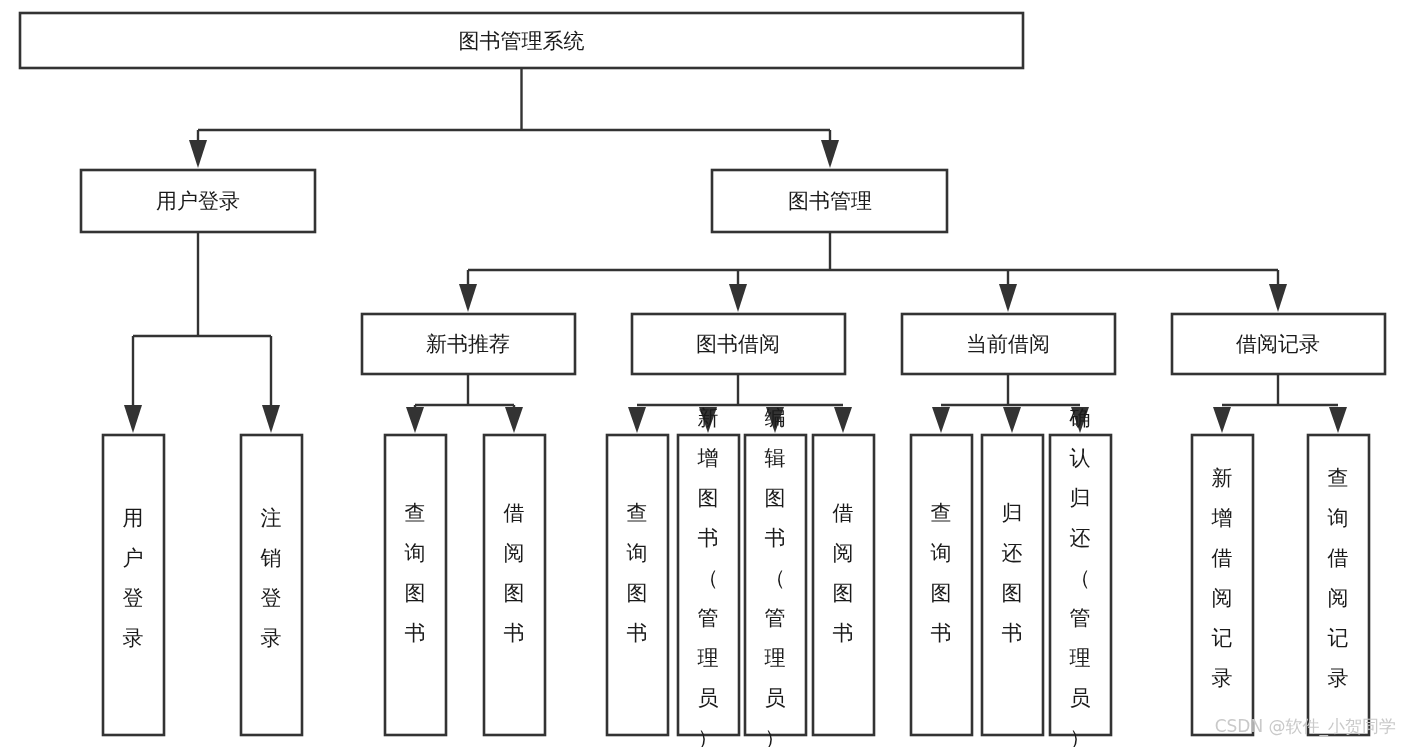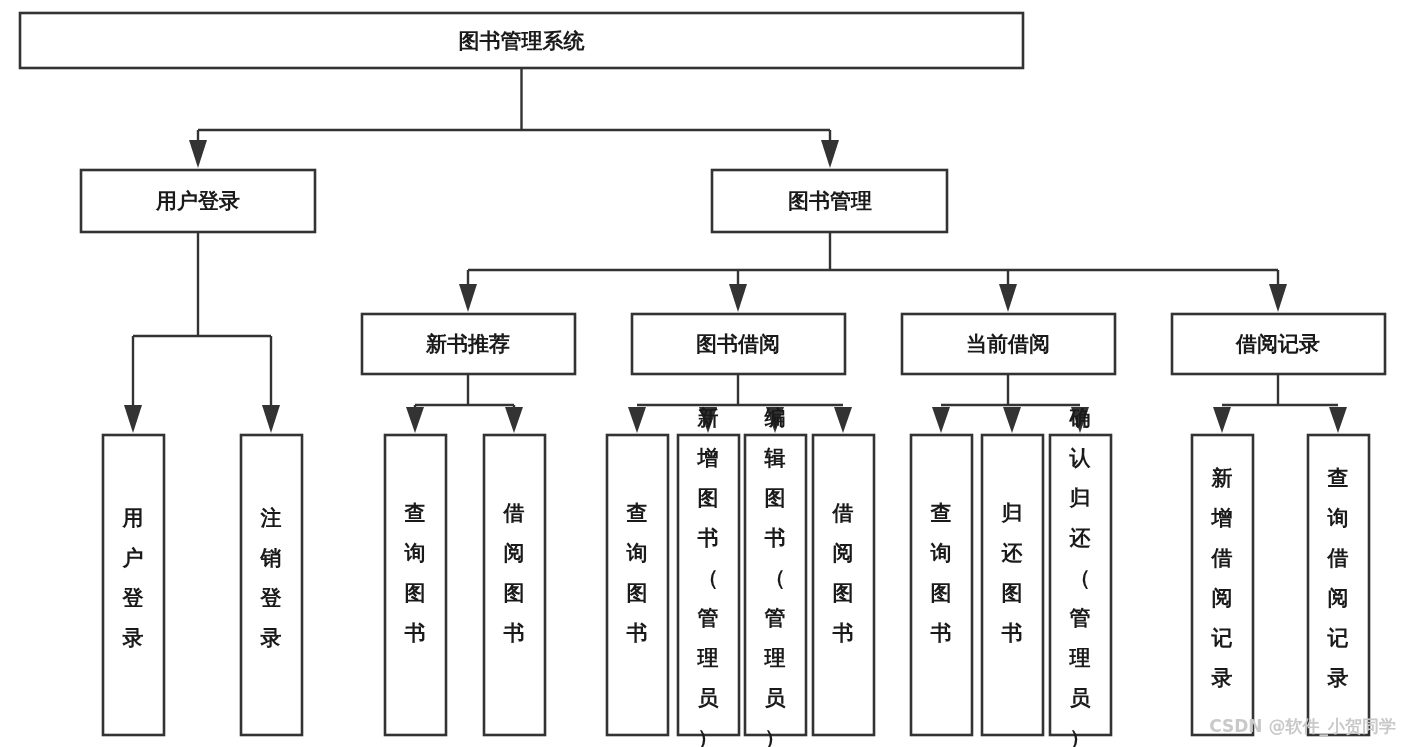--- a/index.html
+++ b/index.html
@@ -10,21 +10,20 @@
   }
   body {
     font-family: "DejaVu Sans", "Liberation Sans", sans-serif;
   }
   #diagram-root {
     position: relative;
     width: 1405px;
     height: 747px;
     background: #ffffff;
     overflow: hidden;
-    font-weight: bold;
   }
   svg.diagram-canvas {
     position: absolute;
     left: 0;
     top: 0;
     width: 1405px;
     height: 747px;
     display: block;
   }
   .node-box {

